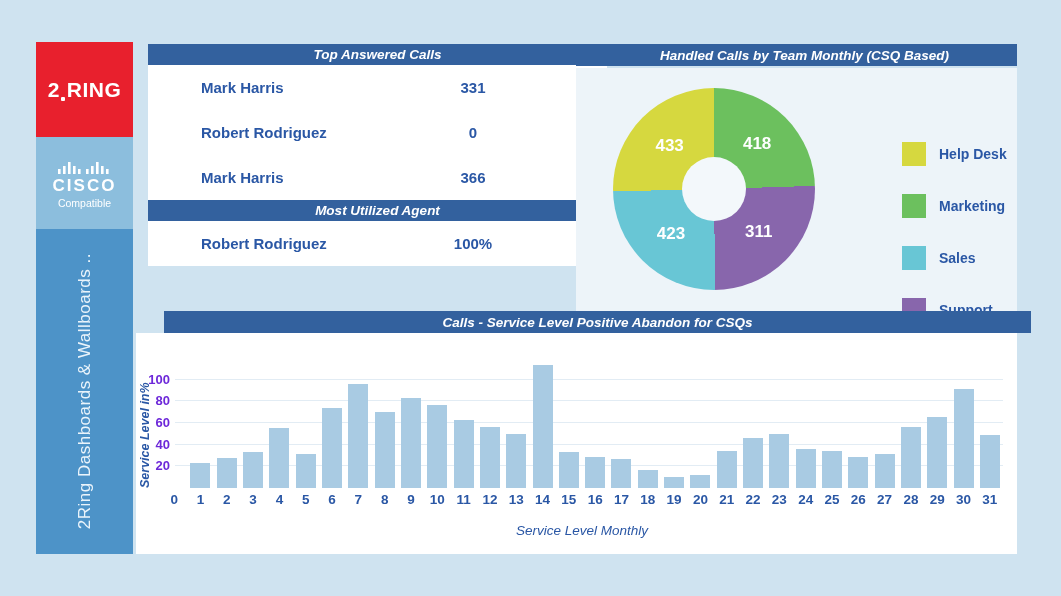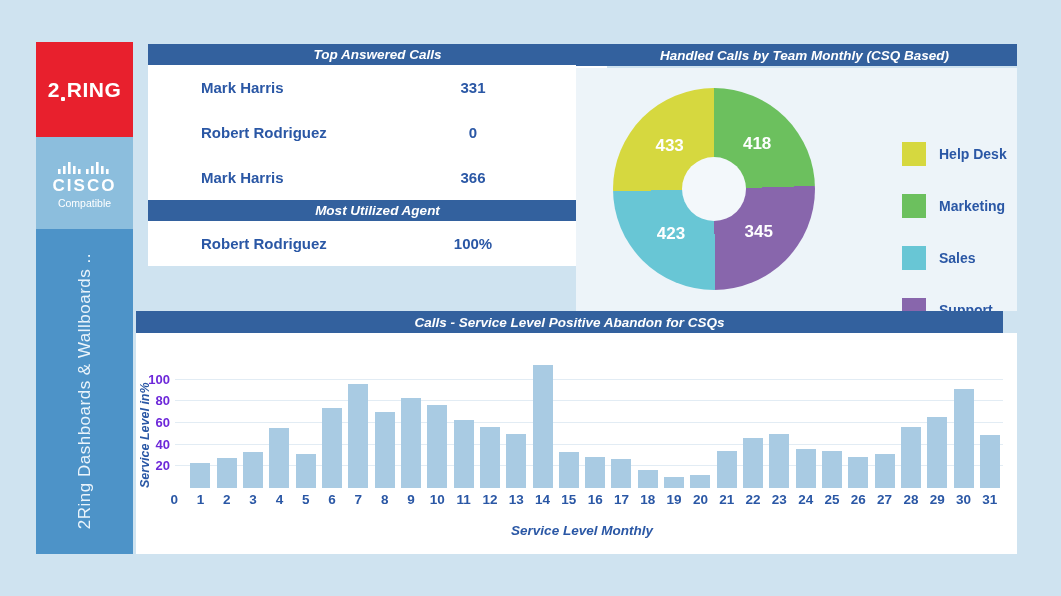--- a/index.html
+++ b/index.html
@@ -38,38 +38,38 @@
   .donut-hdr{height:22px;padding-left:16px;}
   .donut-body{position:absolute;left:0;top:24px;width:441px;height:243px;background:#edf4f9;}
   .donut{position:absolute;left:37px;top:20px;width:202px;height:202px;border-radius:50%;}
   .donut-hole{position:absolute;left:69px;top:69px;width:64px;height:64px;border-radius:50%;background:#f3f8fb;}
   .slice-label{position:absolute;transform:translate(-50%,-50%);color:#fff;font-weight:bold;font-size:17px;}
   .legend{position:absolute;left:326px;top:74px;display:flex;flex-direction:column;gap:28px;}
   .legend-item{display:flex;align-items:center;height:24px;}
   .swatch{width:24px;height:24px;margin-right:13px;}
   .legend-label{color:#2a57a5;font-weight:bold;font-size:14px;}
   
-  .chart-panel{position:absolute;left:0;top:269px;width:867px;height:243px;}
+  .chart-panel{position:absolute;left:0;top:269px;width:867px;height:243px;padding-left:28px;}
   .chart-hdr{height:22px;}
   .chart-body{position:absolute;left:0;top:22px;width:881px;height:221px;background:#fff;}
   .y-title{position:absolute;left:2px;top:25px;height:130px;display:flex;align-items:center;
     writing-mode:vertical-rl;transform:rotate(180deg);
     color:#2a57a5;font-weight:bold;font-style:italic;font-size:12.5px;}
   .yticks{position:absolute;left:0;top:25px;width:34px;height:130px;}
   .ytick{position:absolute;right:0;color:#6d28d9;font-weight:bold;font-size:13px;line-height:16px;}
   .plot{position:absolute;left:25px;right:14px;top:25px;height:130px;}
   .grids{position:absolute;left:14px;right:0;top:0;height:130px;}
   .gridline{position:absolute;left:0;right:0;height:1px;background:#e2ecf4;}
   .bars{position:absolute;left:0;right:0;bottom:0;height:130px;display:flex;align-items:flex-end;}
   .slot{flex:1;display:flex;justify-content:center;align-items:flex-end;height:100%;}
   .bar{width:20px;background:#a9cbe3;}
   .xlabels{position:absolute;left:25px;right:14px;top:159px;display:flex;}
   .xlabel{flex:1;text-align:center;color:#2a57a5;font-weight:bold;font-size:13.5px;}
   .x-title{position:absolute;left:25px;right:14px;top:190px;text-align:center;
-    color:#2a57a5;font-weight:bold;font-style:italic;font-size:13.5px;}
+    color:#2a57a5;font-weight:normal;font-style:italic;font-size:13.5px;}
 </style>
 </head>
 <body>
 
 <div class="dashboard">
 
   <aside class="sidebar">
     <div class="logo-block">
       <div class="logo-wrap">
         <span>2</span>
@@ -122,21 +122,21 @@
         <span class="stat-value">100%</span>
       </div>
     </section>
 
     <section class="donut-panel">
       <div class="hdr donut-hdr">Handled Calls by Team Monthly (CSQ Based)</div>
       <div class="donut-body">
         <div class="donut" id="donut" style="background: conic-gradient(rgb(108, 192, 94) 0deg, rgb(108, 192, 94) 88.2063deg, rgb(136, 102, 172) 88.2063deg, rgb(136, 102, 172) 179.367deg, rgb(104, 198, 213) 179.367deg, rgb(104, 198, 213) 268.628deg, rgb(214, 216, 63) 268.628deg, rgb(214, 216, 63) 360deg);">
           <div class="donut-hole"></div>
         <span class="slice-label" style="left: 144.149px; top: 56.4786px; color: rgb(255, 255, 255);">418</span>
-            <span class="slice-label" style="left: 145.759px; top: 143.902px; color: rgb(255, 255, 255);">345</span>
+            <span class="slice-label" style="left: 145.759px; top: 143.902px; color: rgb(255, 255, 255);">311</span>
             <span class="slice-label" style="left: 57.933px; top: 145.601px; color: rgb(255, 255, 255);">423</span>
             <span class="slice-label" style="left: 56.6378px; top: 57.6873px; color: rgb(255, 255, 255);">433</span>
           </div>
         <div class="legend">
           <div class="legend-item">
             <span class="swatch" style="background: rgb(214, 216, 63);"></span>
             <span class="legend-label">Help Desk</span>
           </div>
           <div class="legend-item">
             <span class="swatch" style="background: rgb(108, 192, 94);"></span>

